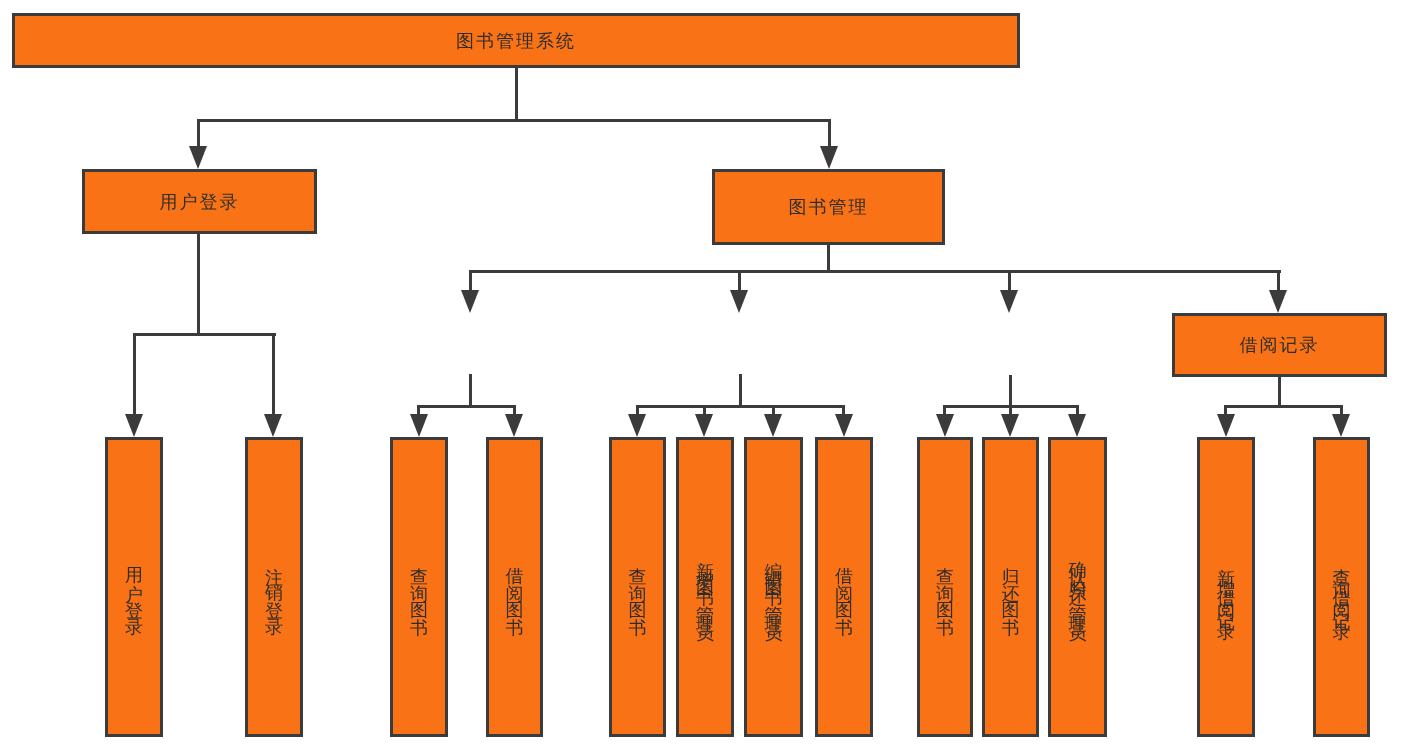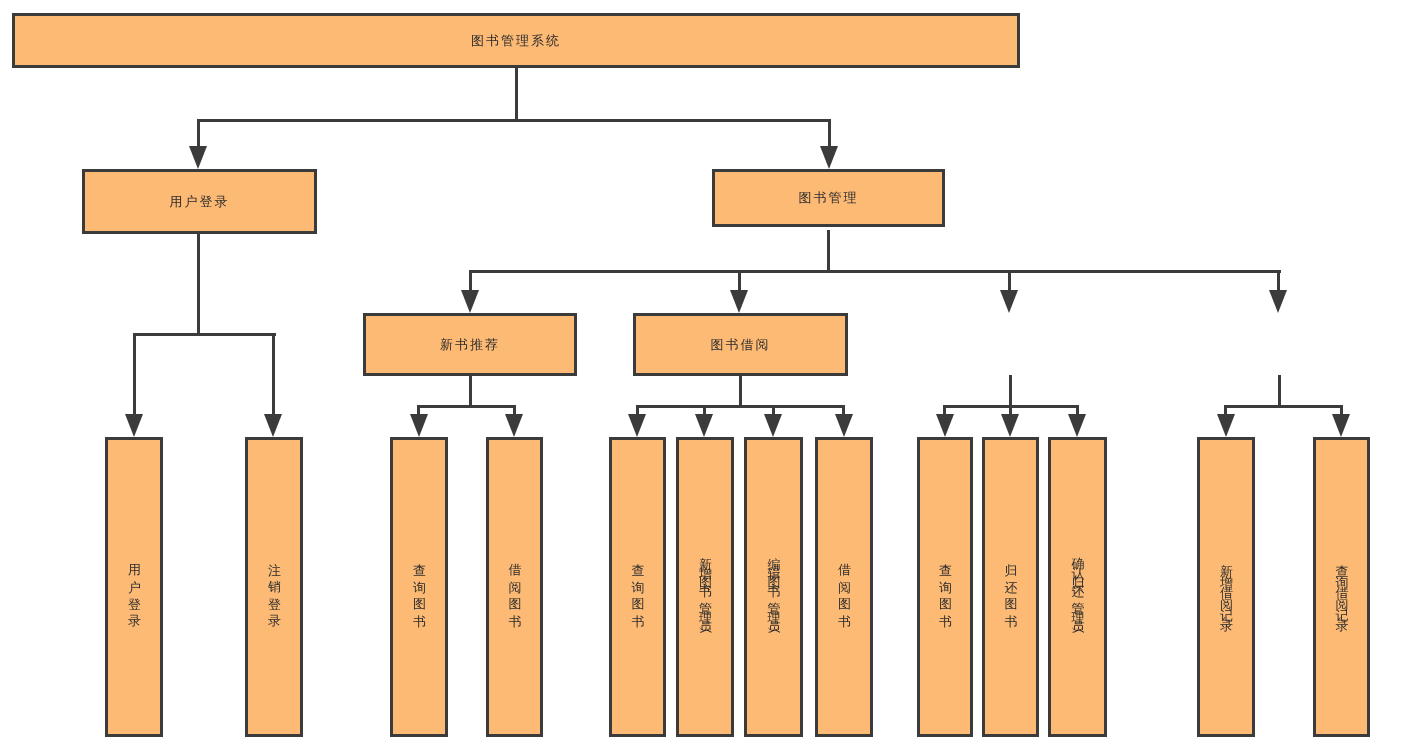--- a/index.html
+++ b/index.html
@@ -8,26 +8,26 @@
     width: 1405px;
     height: 747px;
     background: #ffffff;
     font-family: "DejaVu Sans", "Liberation Sans", sans-serif;
     overflow: hidden;
   }
   .box {
     position: absolute;
     box-sizing: border-box;
     border: 3px solid #3b3b3b;
-    background: #fdba74;
+    background: #f97316;
     display: flex;
     align-items: center;
     justify-content: center;
     color: #2d2d2d;
-    font-size: 13px;
+    font-size: 18px;
     z-index: 2;
   }
   .hbox { letter-spacing: 2px; }
   .vbox {
     writing-mode: vertical-rl;
     text-orientation: mixed;
   }
   .ls-wide  { letter-spacing: 17px; }
   .ls-mid   { letter-spacing: 11px; }
   .ls-tight { letter-spacing: 9px;  }
@@ -116,29 +116,26 @@
   <div class="arrow" style="left:1217px;top:414px"></div>
   <div class="arrow" style="left:1332px;top:414px"></div>
 
   <div class="box hbox" style="left:12px;top:13px;width:1008px;height:55px">
     <span>图书管理系统</span>
   </div>
 
   <div class="box hbox" style="left:82px;top:169px;width:235px;height:65px">
     <span>用户登录</span>
   </div>
-  <div class="box hbox" style="left:712px;top:169px;width:233px;height:58px">
+  <div class="box hbox" style="left:712px;top:169px;width:233px;height:76px">
     <span>图书管理</span>
   </div>
 
-  <div class="box hbox" style="left:363px;top:313px;width:214px;height:63px">
-    <span>新书推荐</span>
-  </div>
-  <div class="box hbox" style="left:633px;top:313px;width:215px;height:63px">
-    <span>图书借阅</span>
+  <div class="box hbox" style="left:1172px;top:313px;width:215px;height:64px">
+    <span>借阅记录</span>
   </div>
 
   <div class="box vbox ls-wide" style="left:105px;top:437px;width:58px;height:300px">
     <span>用户登录</span>
   </div>
   <div class="box vbox ls-wide" style="left:245px;top:437px;width:58px;height:300px">
     <span>注销登录</span>
   </div>
 
   <div class="box vbox ls-wide" style="left:390px;top:437px;width:58px;height:300px">

